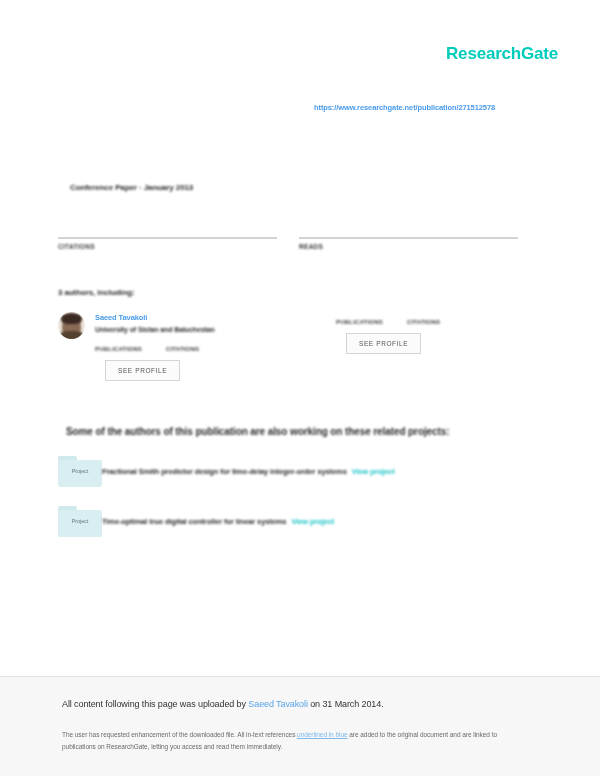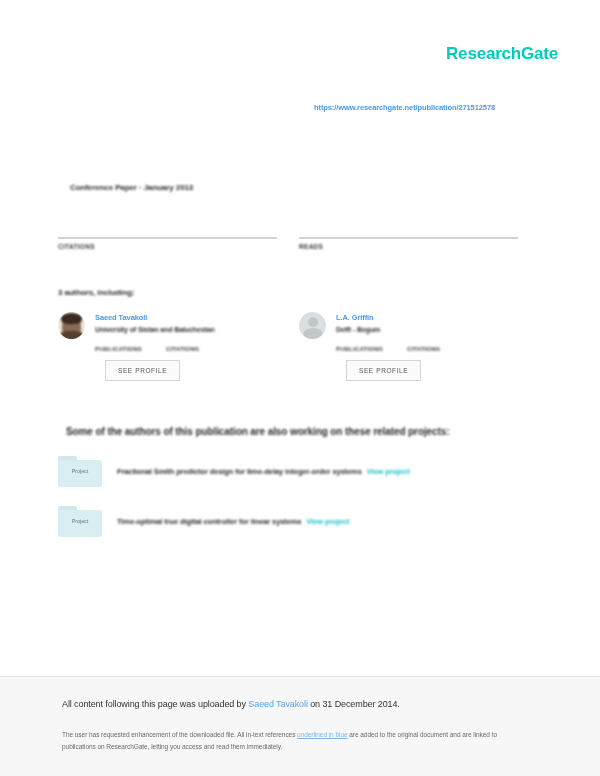--- a/index.html
+++ b/index.html
@@ -242,21 +242,20 @@
   }
   .project-list {
     position: absolute;
     top: 456px;
     left: 58px;
     width: 470px;
   }
   .project-row {
     display: flex;
     align-items: center;
-    gap: 15px;
     margin-bottom: 19px;
   }
   .folder {
     width: 44px;
     height: 31px;
     position: relative;
     flex: 0 0 44px;
   }
   .folder .tab {
     position: absolute;
@@ -385,30 +384,20 @@
         </div>
       </div>
       <div class="author-stats">
         <div class="astat">PUBLICATIONS</div>
         <div class="astat">CITATIONS</div>
       </div>
       <div class="see-profile">SEE PROFILE</div>
     </div>
 
     <div class="author">
-      <div class="author-top">
-        <div class="avatar silhouette">
-          <div class="head"></div>
-          <div class="body"></div>
-        </div>
-        <div class="author-info">
-          <div class="author-name">L.A. Griffin</div>
-          <div class="author-affil">Delft - Begum</div>
-        </div>
-      </div>
       <div class="author-stats">
         <div class="astat">PUBLICATIONS</div>
         <div class="astat">CITATIONS</div>
       </div>
       <div class="see-profile">SEE PROFILE</div>
     </div>
 
   </div>
 
   <div class="projects-heading">Some of the authors of this publication are also working on these related projects:</div>
@@ -438,20 +427,20 @@
         <span class="view-project">View project</span>
       </div>
     </div>
 
   </div>
 
   <div class="footer-sep"></div>
   <div class="footer-band"></div>
 
   <div class="footer-main">
-    <span>All content following this page was uploaded by </span><span class="link">Saeed Tavakoli</span><span> on 31 December 2014.</span>
+    <span>All content following this page was uploaded by </span><span class="link">Saeed Tavakoli</span><span> on 31 March 2014.</span>
   </div>
 
   <div class="footer-note">
     <span>The user has requested enhancement of the downloaded file. All in-text references </span><span class="u-blue">underlined in blue</span><span> are added to the original document and are linked to publications on ResearchGate, letting you access and read them immediately.</span>
   </div>
 
 </div>
 
 </body></html>

